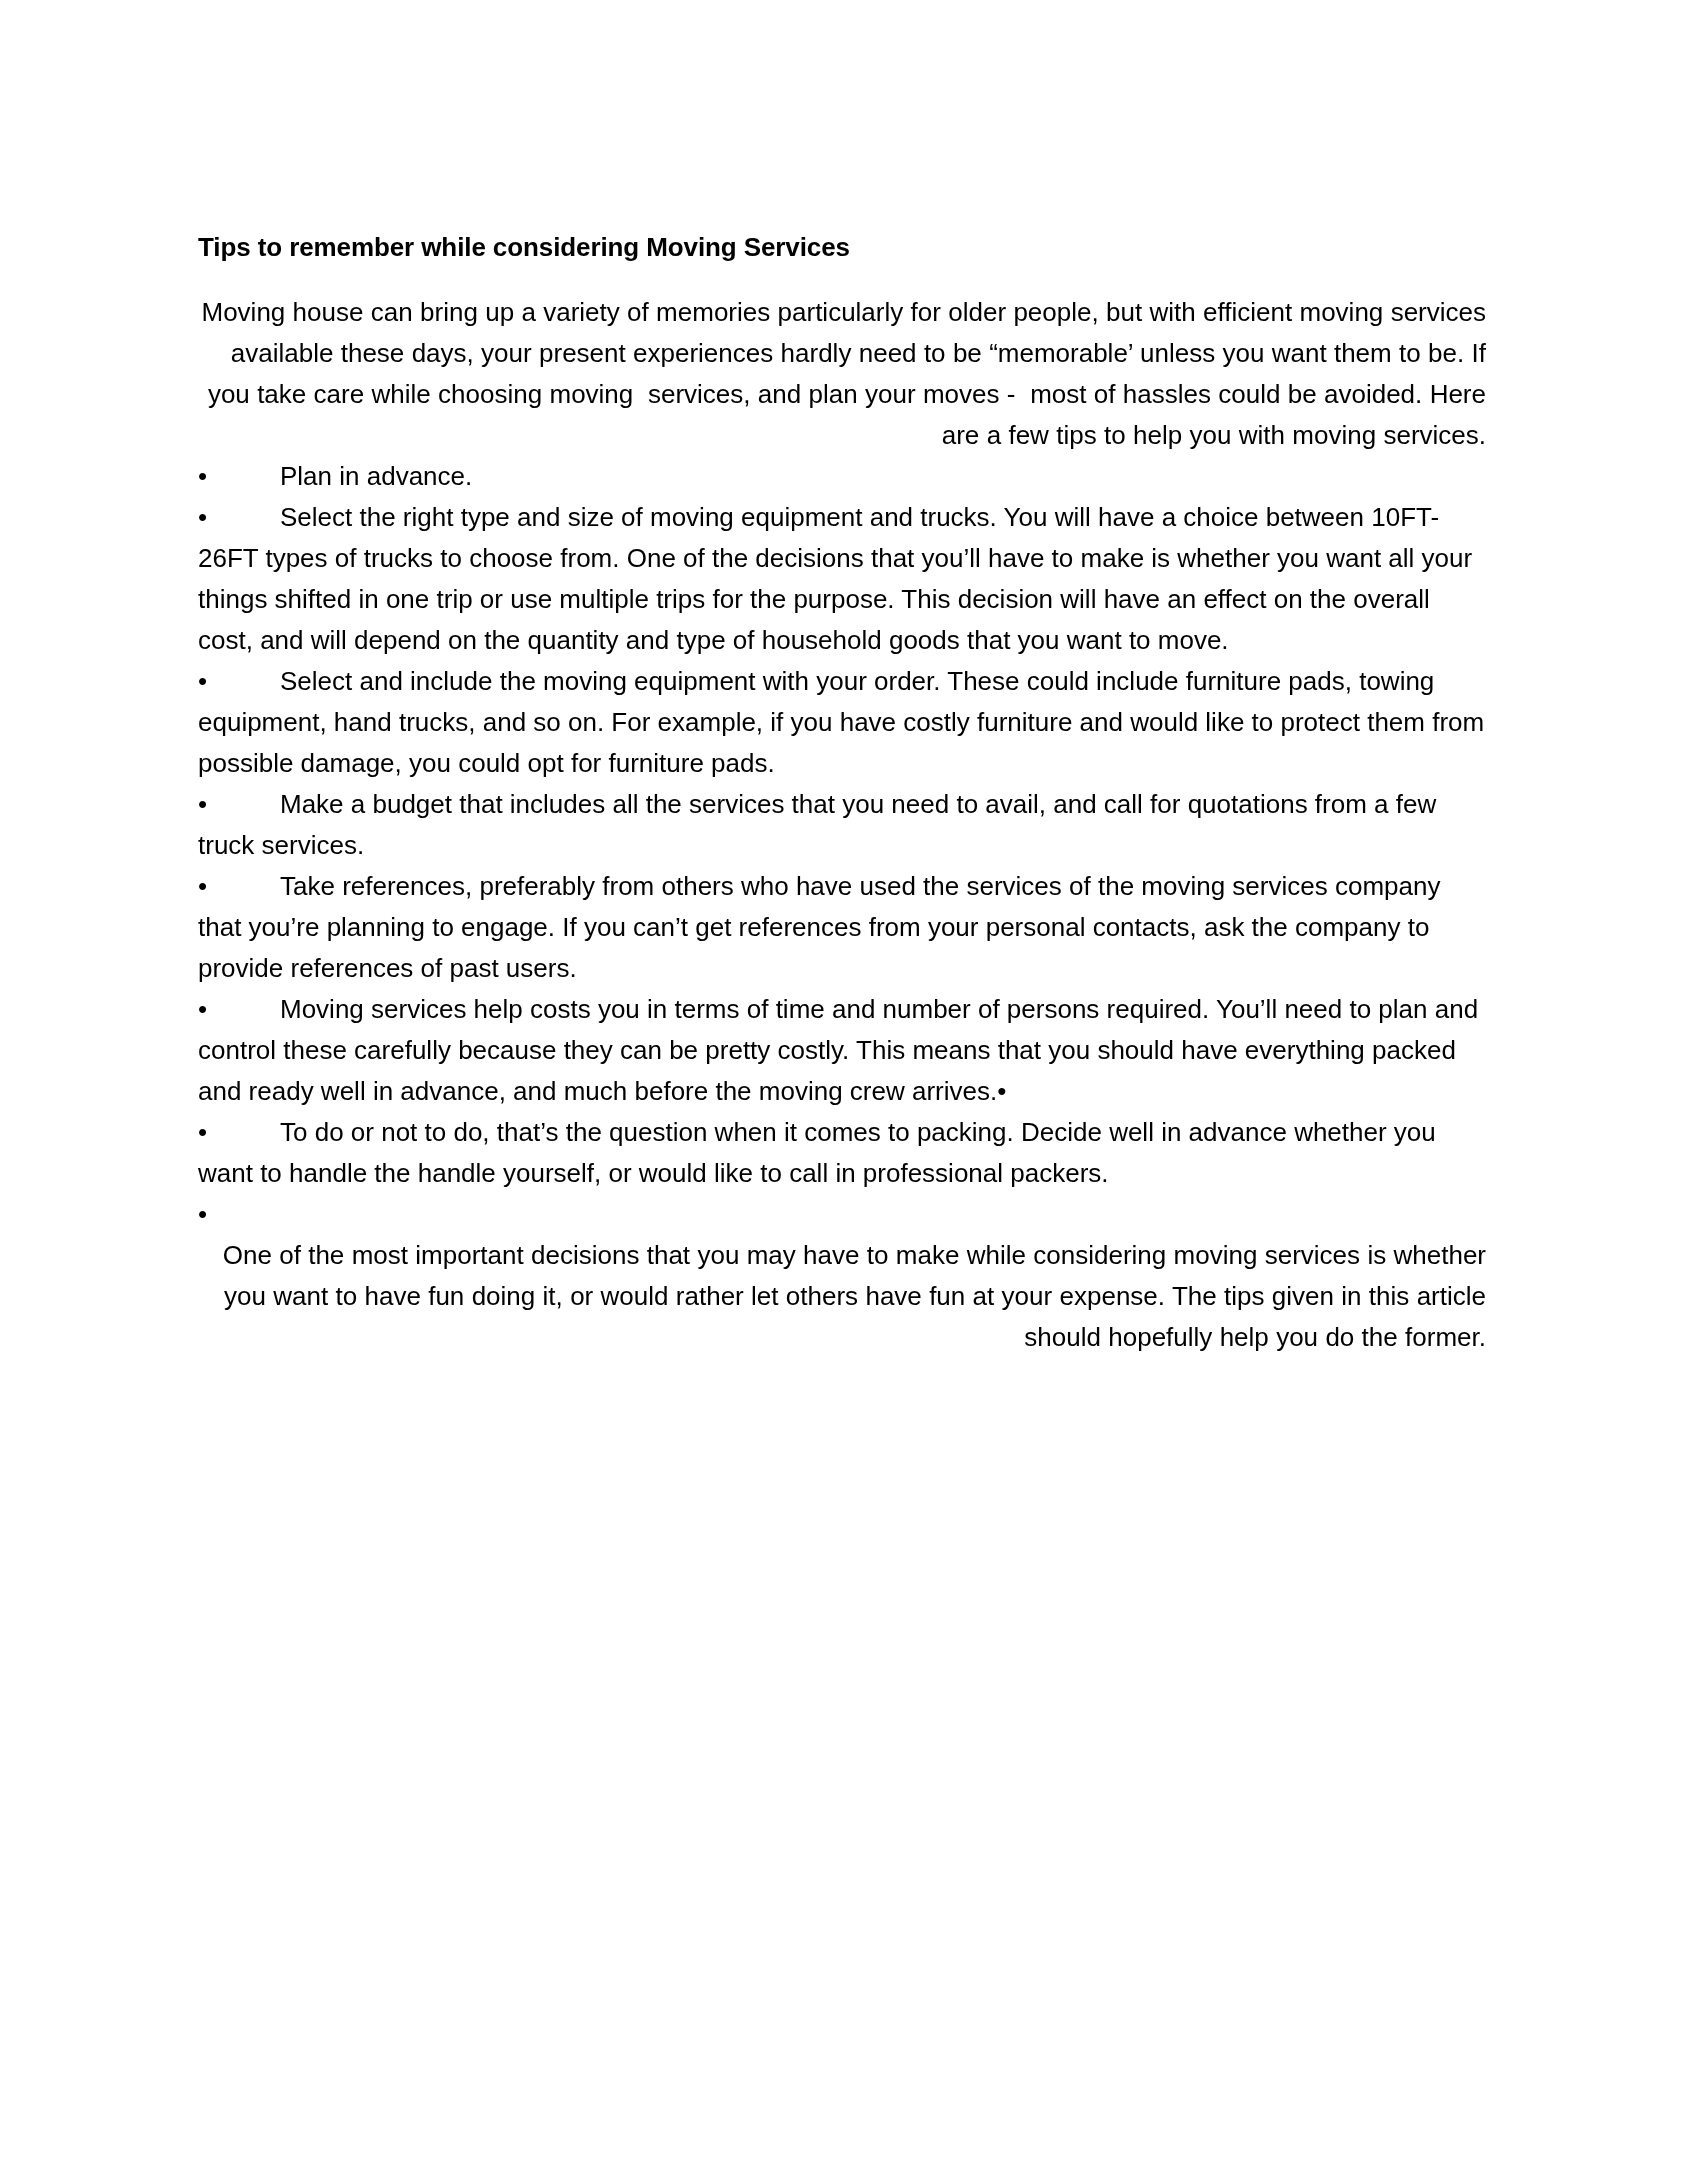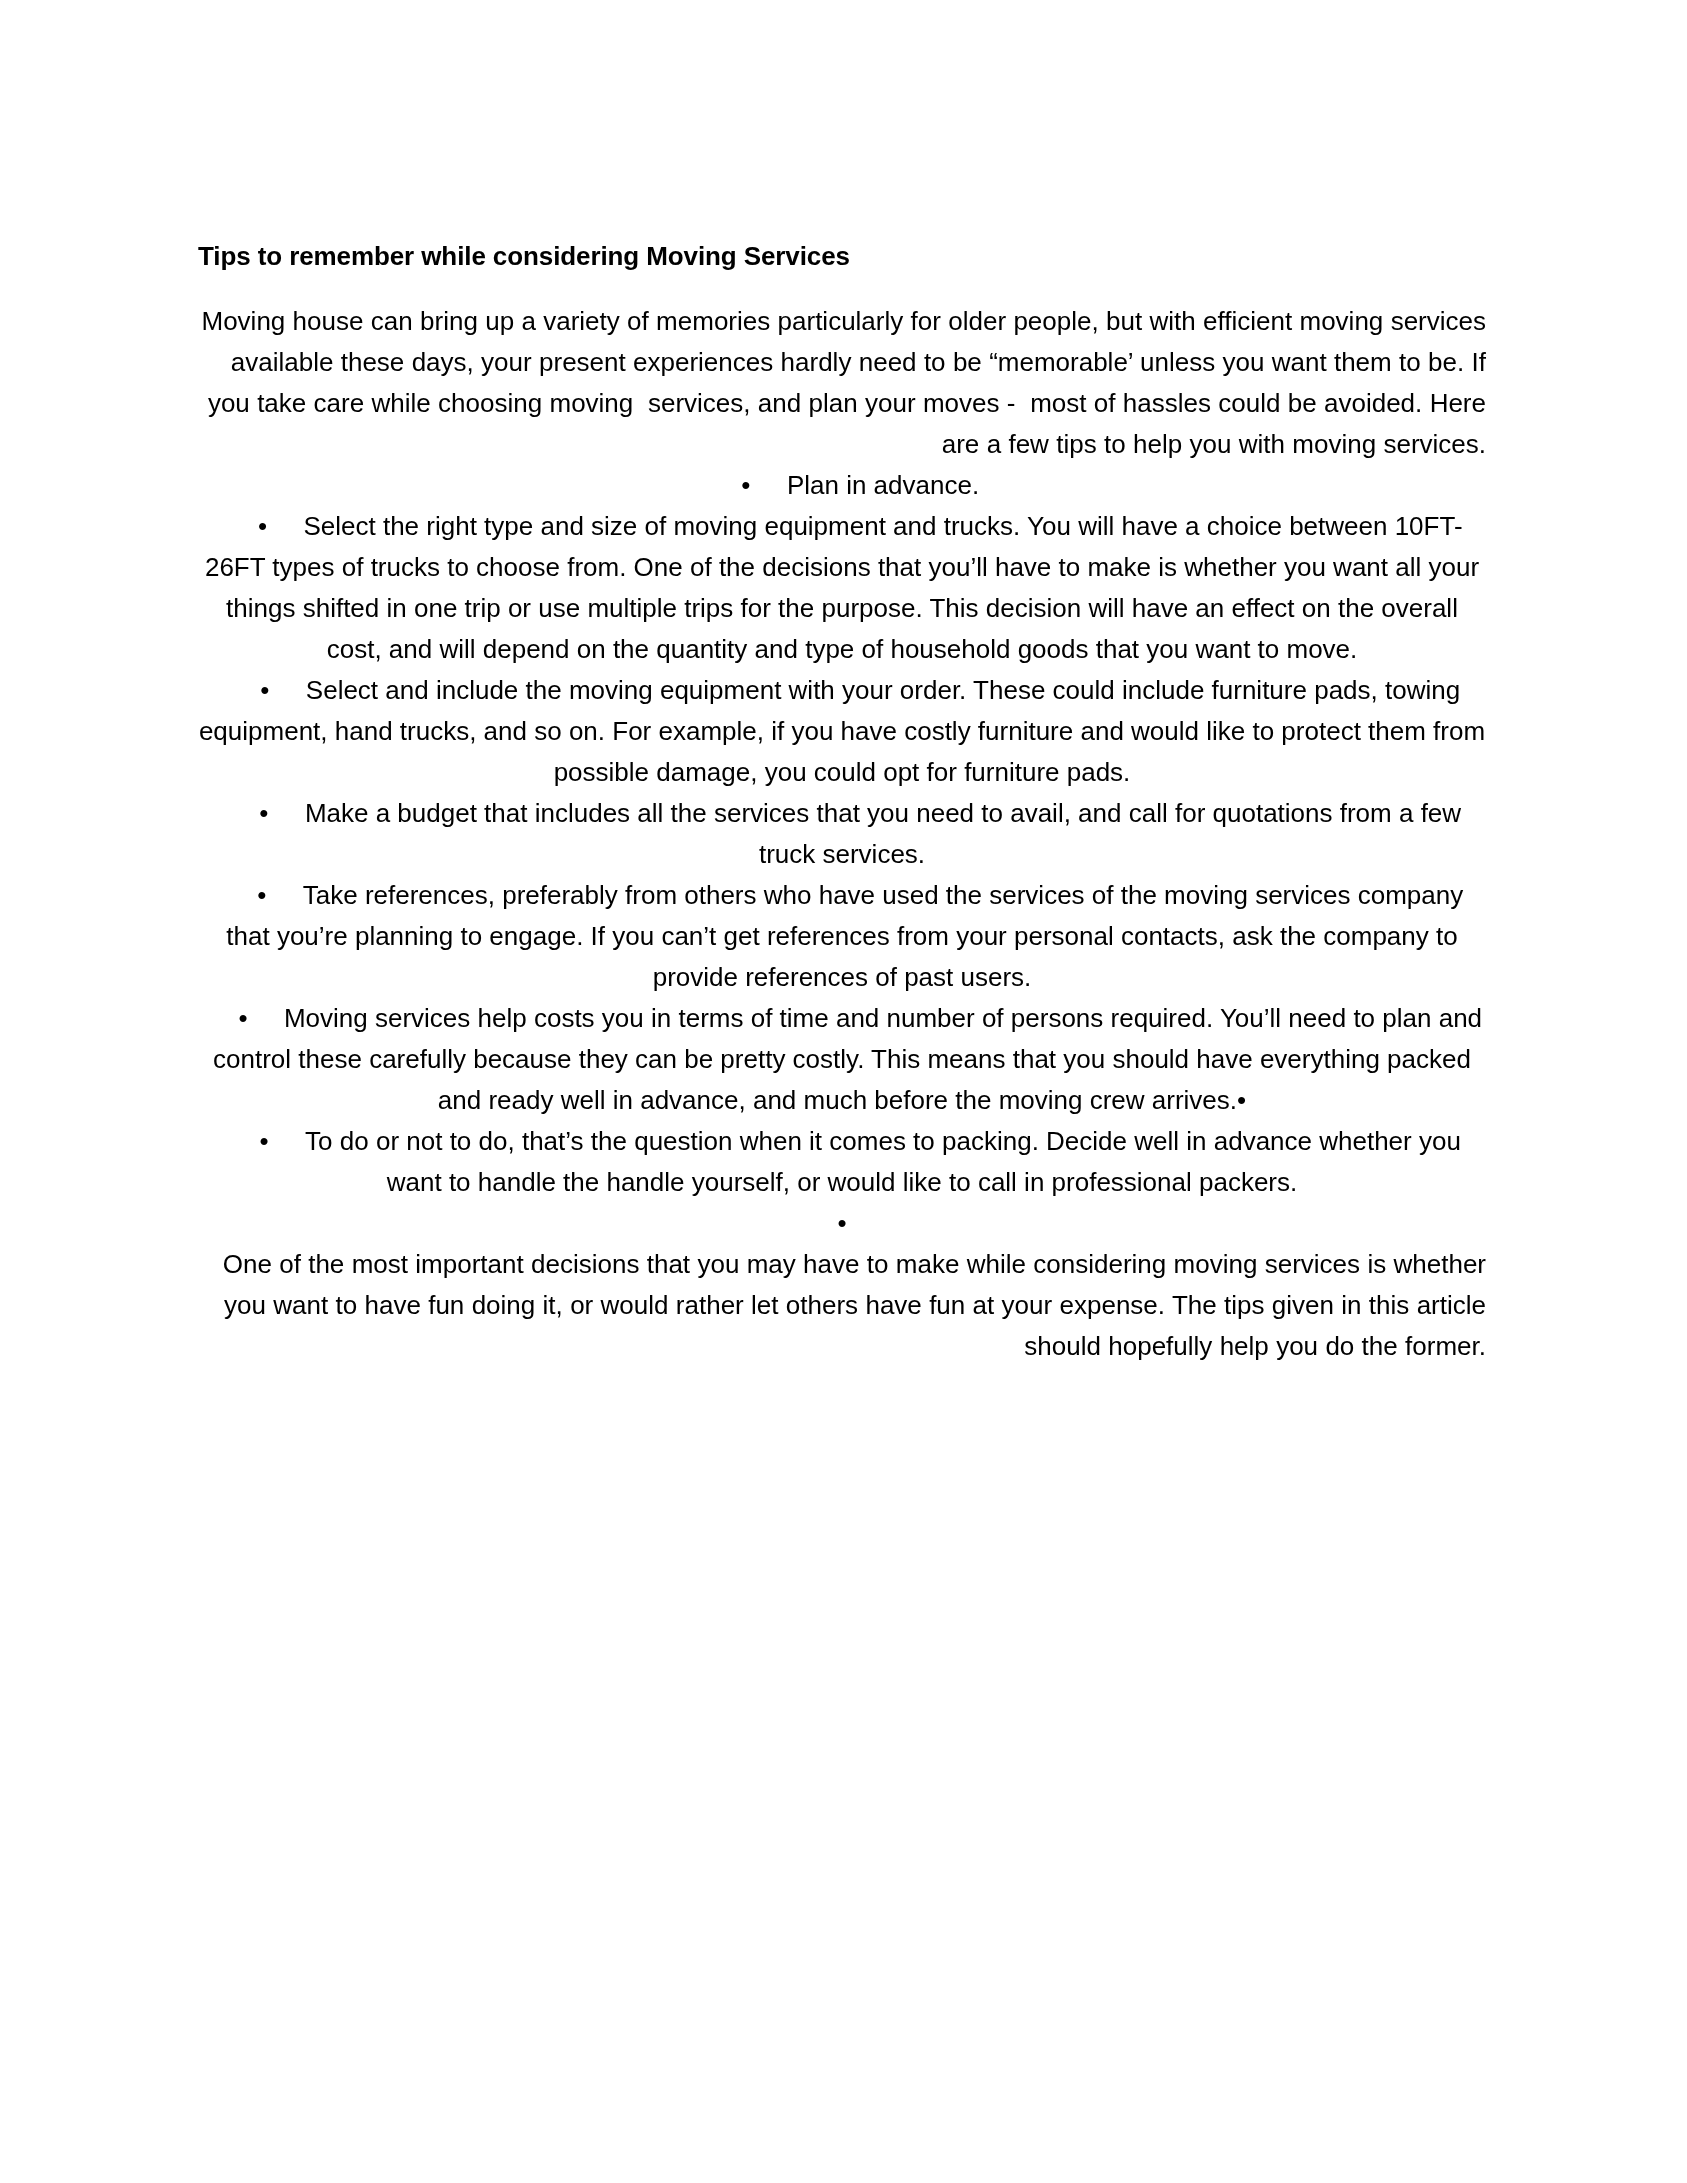--- a/index.html
+++ b/index.html
@@ -16,21 +16,21 @@
     position: relative;
     width: 1687px;
     height: 2183px;
     background: #ffffff;
     box-sizing: border-box;
     overflow: hidden;
   }
   .content {
     position: absolute;
     left: 198px;
-    top: 243px;
+    top: 234px;
     width: 1288px;
   }
   .doc-heading {
     font-size: 26px;
     font-weight: bold;
     line-height: 1.0;
     letter-spacing: -0.1px;
     margin: 0 0 32px 0;
     white-space: pre-wrap;
   }
@@ -40,21 +40,21 @@
     margin: 0;
     white-space: pre-wrap;
     text-align: right;
     word-spacing: 0.1px;
   }
   .bullet-line {
     font-size: 26px;
     line-height: 41px;
     margin: 0;
     white-space: pre-wrap;
-    text-align: center;
+    text-align: left;
     display: block;
   }
   .bullet-mark {
     display: inline-block;
     width: 82px;
     font-size: 26px;
   }
   .bullet-mark-empty {
     display: inline-block;
     font-size: 26px;

